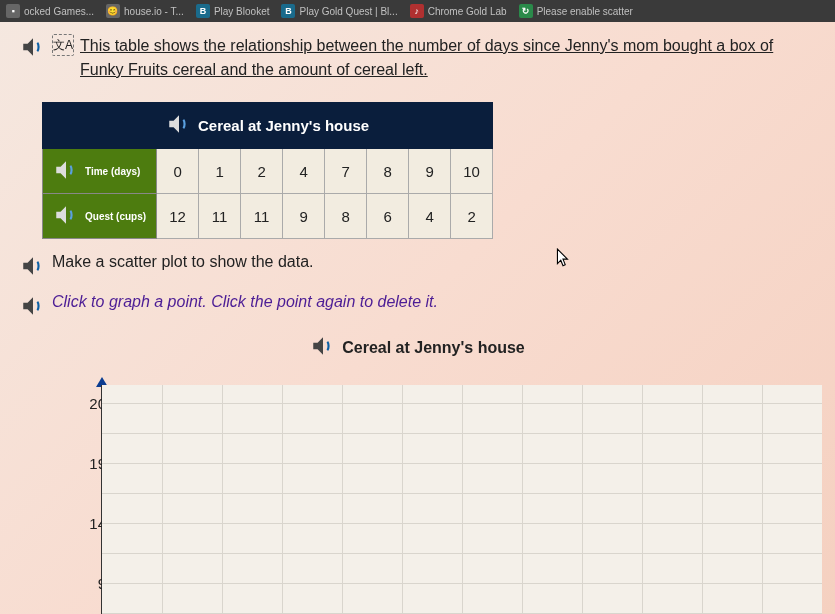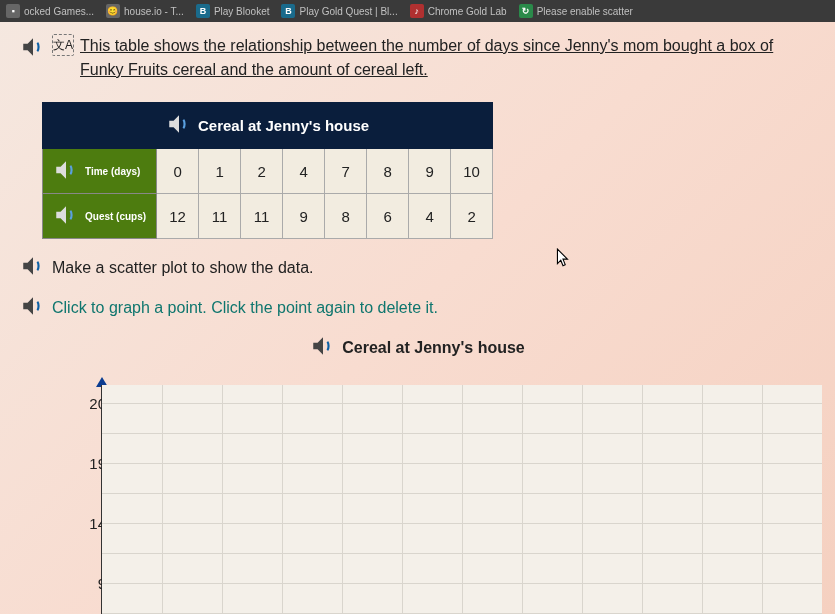--- a/index.html
+++ b/index.html
@@ -56,24 +56,24 @@
   white-space: nowrap;
 }
 table.data-table td.cell {
   background: #f2ece0; border: 1px solid #aaa;
   width: 42px; height: 34px; text-align: center;
   font-size: 15px; color: #222;
 }
 .row-header-inner { display: flex; align-items: center; gap: 6px; }
 .title-inner { display: flex; align-items: center; justify-content: center; gap: 6px; }
 .instruction-line {
-  display: flex; align-items: center; gap: 6px;
+  display: flex; align-items: flex-start; gap: 6px;
   margin: 8px 0 10px 0; font-size: 16px; color: #222;
 }
-.instruction-italic { color: #0f766e; }
+.instruction-italic { font-style: italic; color: #4c1d95; }
 .chart-title-line {
   display: flex; align-items: center; justify-content: center;
   gap: 6px; font-weight: bold; font-size: 16px; color: #222;
   margin: 6px 0 4px 0;
 }
 .chart-area {
   margin: 22px 0 0 22px;
   position: relative;
   height: 260px;
 }

